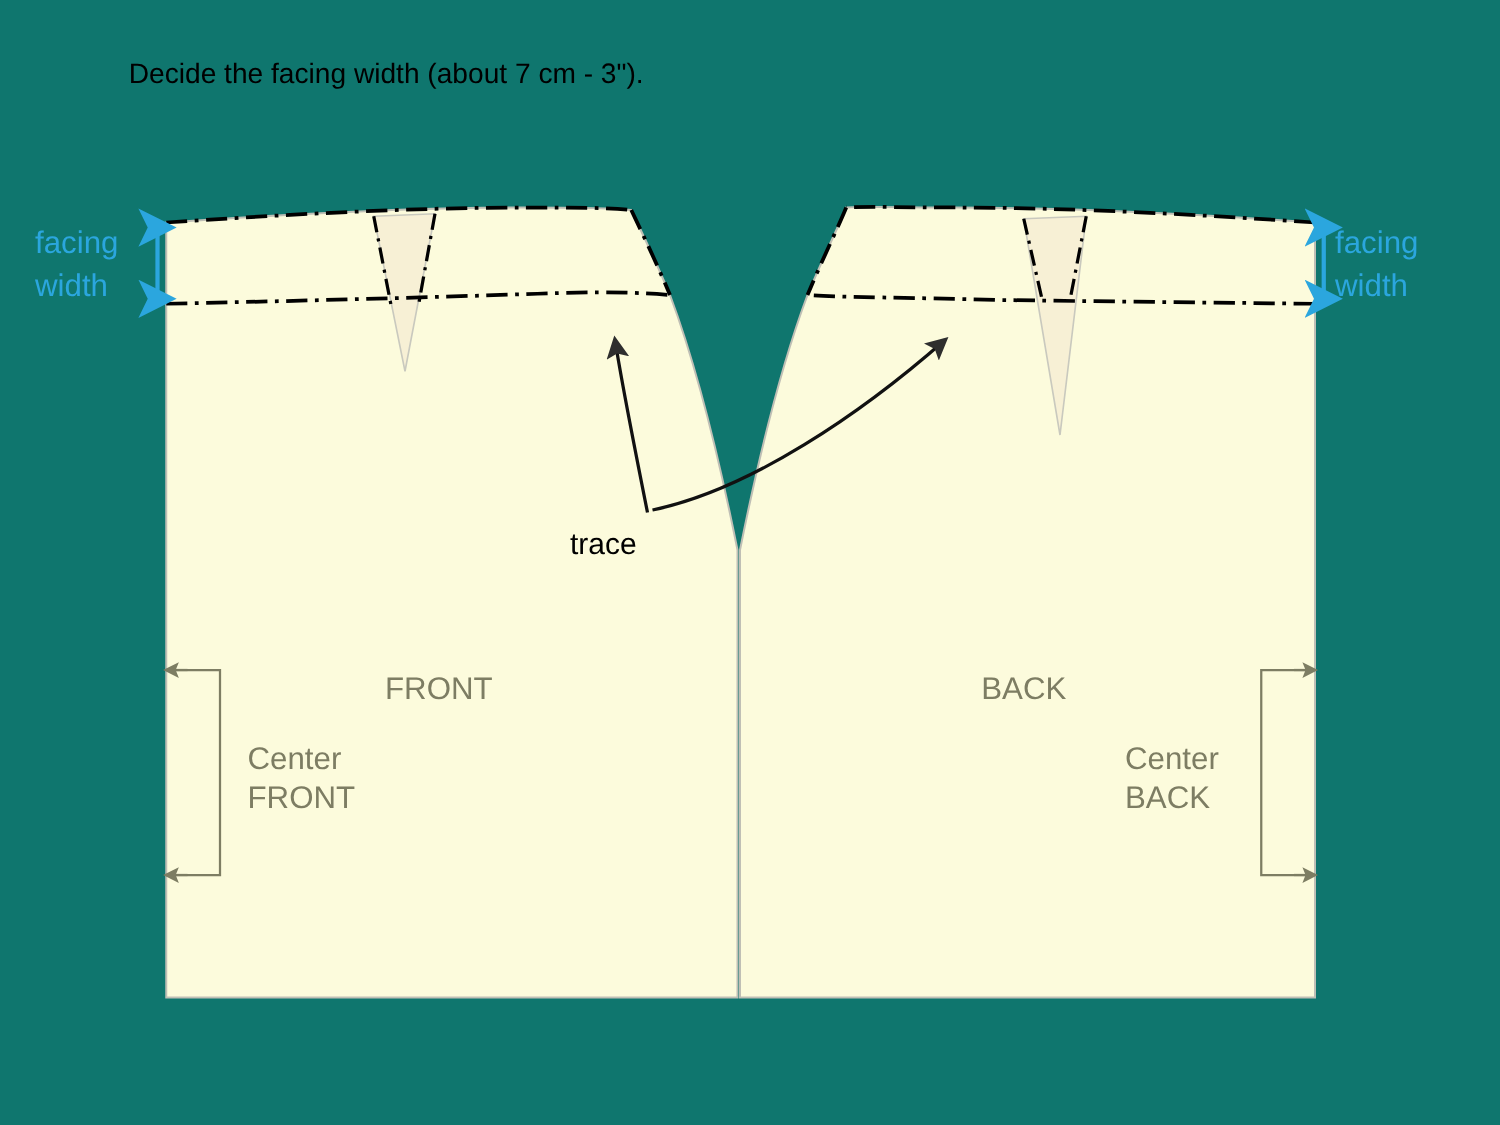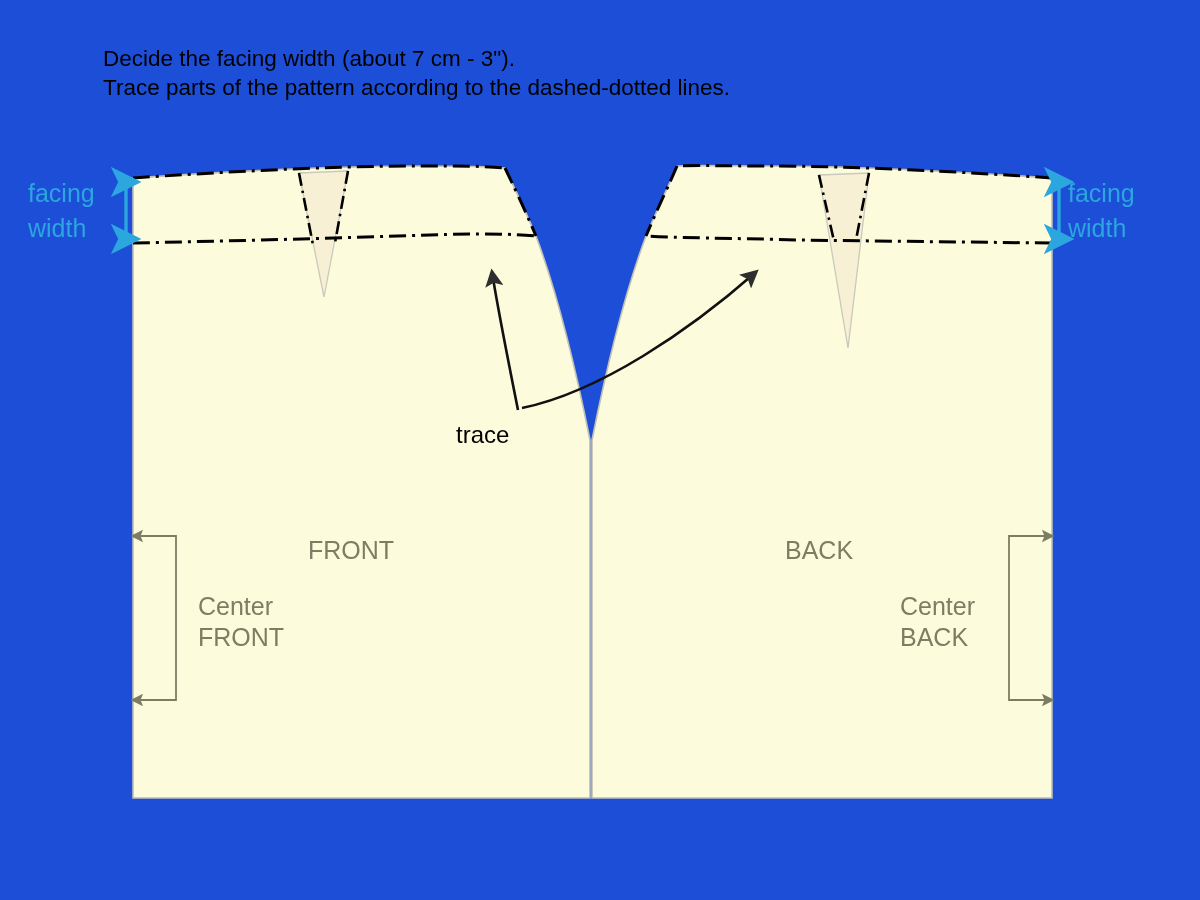--- a/index.html
+++ b/index.html
@@ -12,21 +12,21 @@
     width: 1200px;
     height: 900px;
     font-family: "Liberation Sans", sans-serif;
     position: relative;
     overflow: hidden;
   }
   #stage {
     position: relative;
     width: 1200px;
     height: 900px;
-    background: #1d4ed8;
+    background: #0f766e;
   }
   .instructions {
     position: absolute;
     left: 103px;
     top: 44px;
     font-family: "Liberation Sans", sans-serif;
     font-size: 22.5px;
     line-height: 29px;
     color: #000000;
     white-space: nowrap;
@@ -59,21 +59,20 @@
     fill: #000000;
   }
 </style>
 </head>
 <body>
 
 <div id="stage">
 
   <div class="instructions">
     <span class="line">Decide the facing width (about 7 cm - 3").</span>
-    <span class="line">Trace parts of the pattern according to the dashed-dotted lines.</span>
   </div>
 
   <svg id="diagram" viewBox="0 0 1200 900">
     <defs>
       <marker id="arrowBlue" markerWidth="9" markerHeight="9" refX="4.5" refY="4.5" orient="auto" markerUnits="strokeWidth">
         <path d="M4.5,0 L9,9 L4.5,6.8 L0,9 Z" fill="#2BA6DE"></path>
       </marker>
       <marker id="arrowBlueDown" markerWidth="9" markerHeight="9" refX="4.5" refY="4.5" orient="auto" markerUnits="strokeWidth">
         <path d="M4.5,0 L9,9 L4.5,6.8 L0,9 Z" fill="#2BA6DE"></path>
       </marker>

